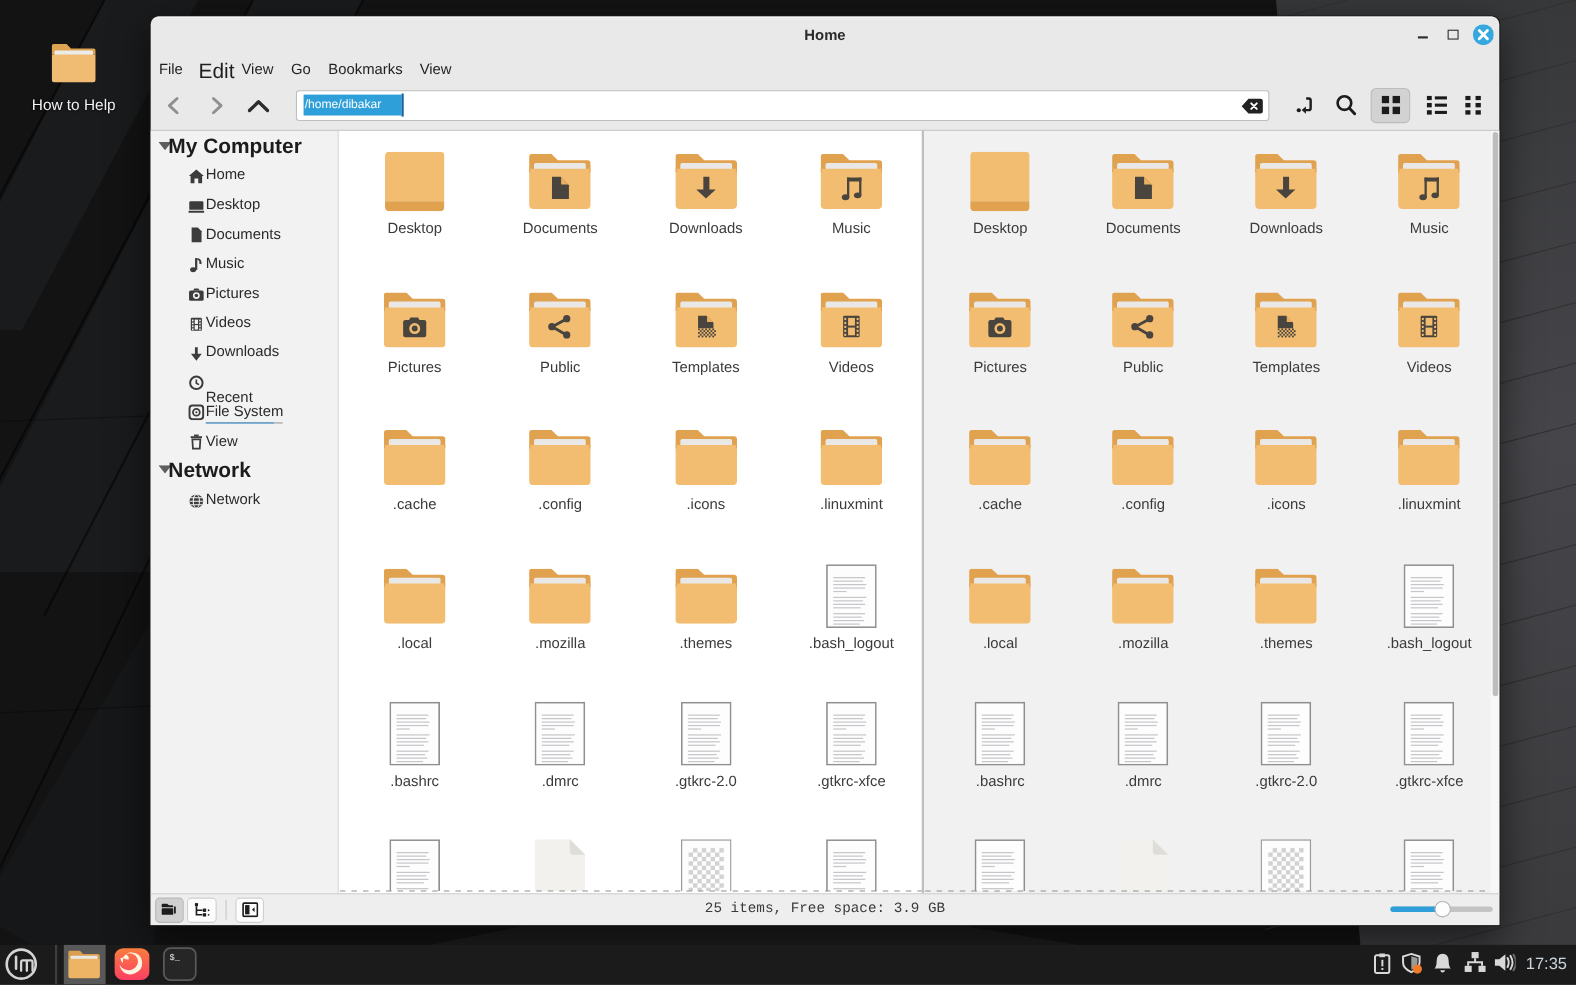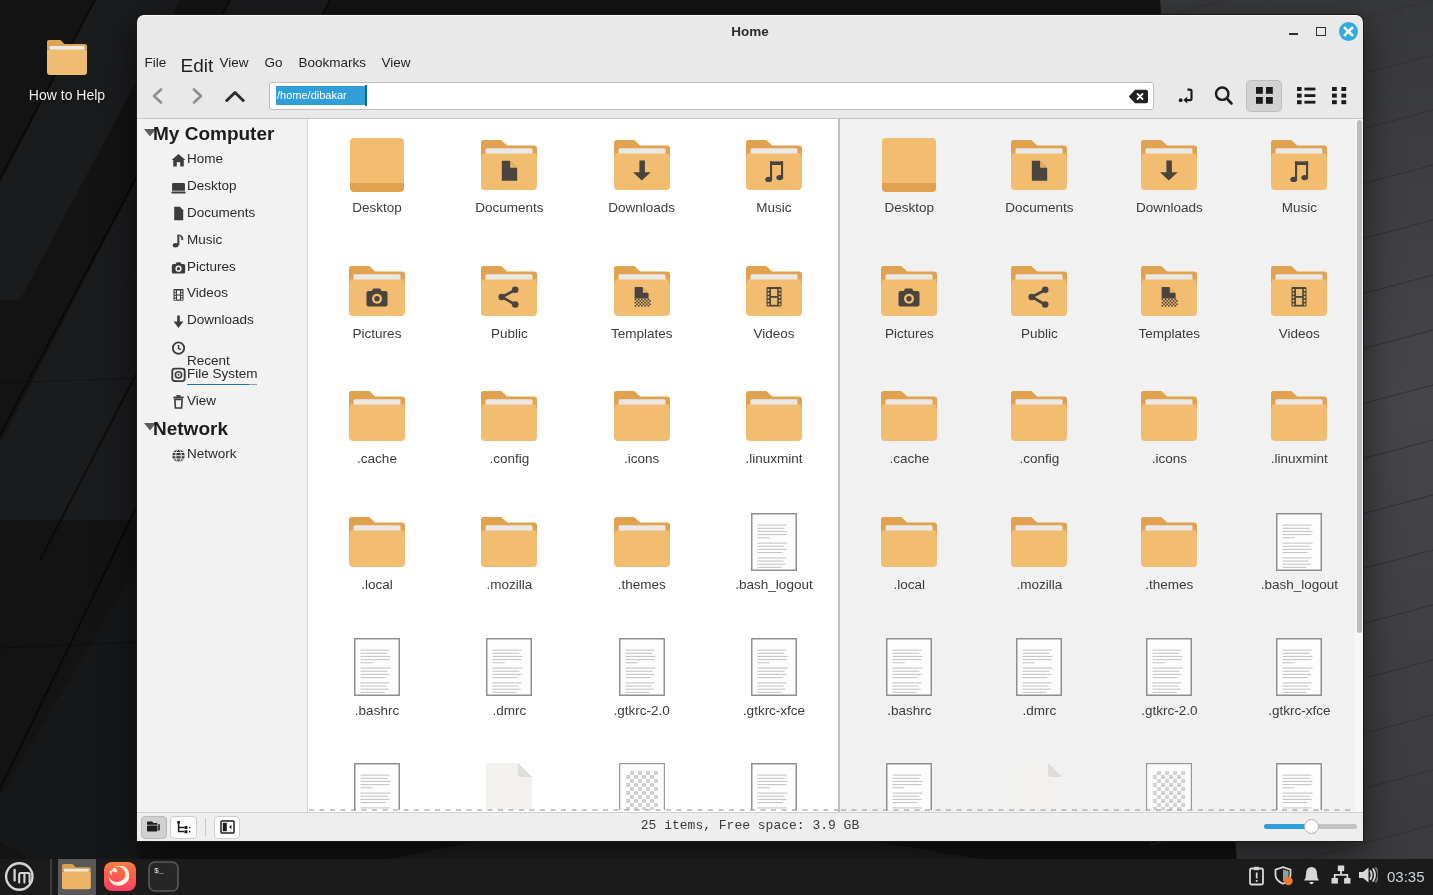--- a/index.html
+++ b/index.html
@@ -657,12 +657,12 @@
       <rect x="6.8" y="0.5" width="6.4" height="5.6" fill="#d8d8d8"></rect>
       <rect x="0.5" y="13" width="6.4" height="5.6" fill="#d8d8d8"></rect>
       <rect x="13.1" y="13" width="6.4" height="5.6" fill="#d8d8d8"></rect>
       <path d="M10,6.1 V9.8 M3.7,13 V9.8 H16.3 V13" stroke="#d8d8d8" stroke-width="1.8" fill="none"></path>
   </svg>
 <svg style="position:absolute;left:1358px;top:866px" width="20" height="18">
       <path fill="#d8d8d8" d="M1,6 H5 L10.5,1.5 V16.5 L5,12 H1 Z"></path>
       <path d="M12.5,5 q2.2,4 0,8 M15.2,3 q3.6,6 0,12" stroke="#d8d8d8" stroke-width="1.8" fill="none" stroke-linecap="round"></path>
       <path d="M17.9,2 q4.6,7 0,14" stroke="#6e6e6e" stroke-width="1.8" fill="none" stroke-linecap="round"></path>
   </svg>
-<div style="position:absolute;left:1387px;top:868px;font-size:15px;color:#ccd4dc;font-family:'Liberation Sans',sans-serif">03:35</div>
+<div style="position:absolute;left:1387px;top:868px;font-size:15px;color:#ccd4dc;font-family:'Liberation Sans',sans-serif">17:35</div>
 </body></html>

